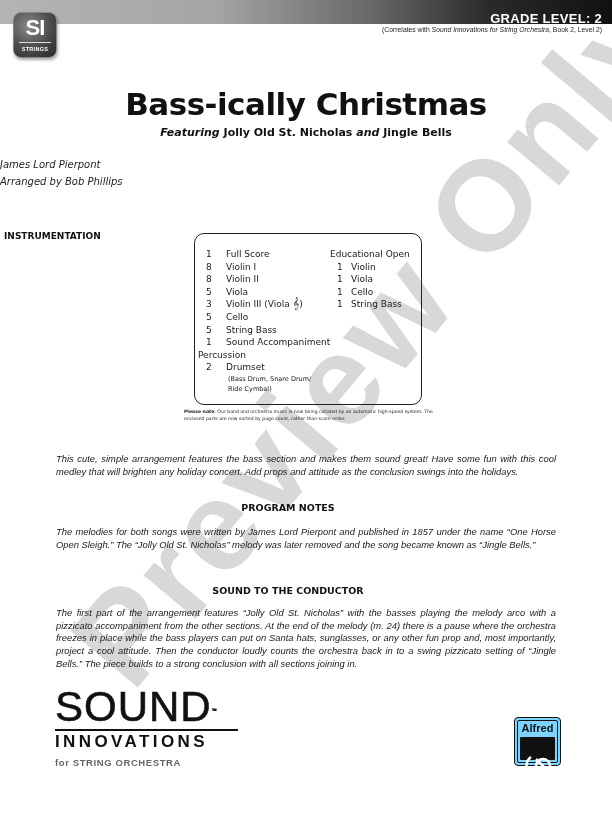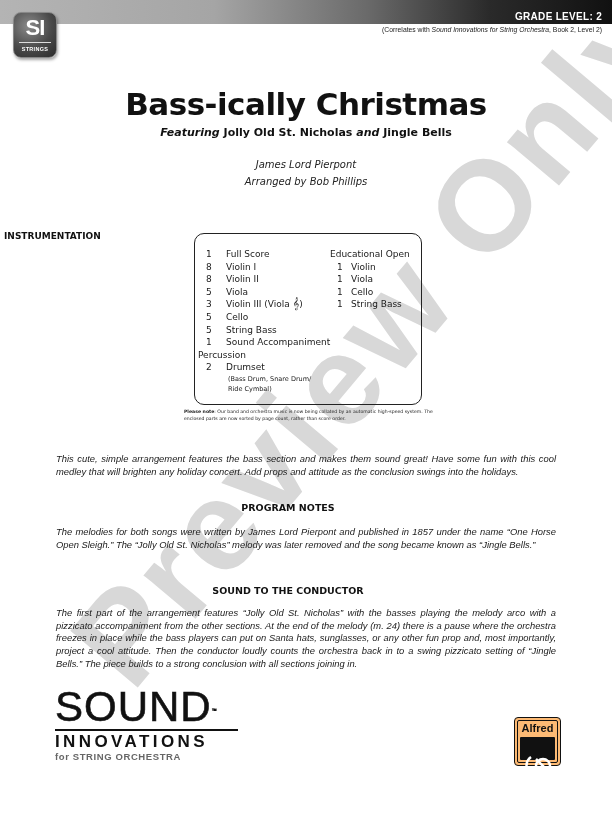--- a/index.html
+++ b/index.html
@@ -6,21 +6,21 @@
     html, body { width: 612px; height: 816px; background: #ffffff; overflow: hidden; }
     body { position: relative; font-family: "DejaVu Sans", sans-serif; color: #1a1a1a; }
 
     .top-bar {
       position: absolute; left: 0; top: 0; width: 612px; height: 24px;
       background: linear-gradient(90deg, #b4b4b4 0%, #a5a5a5 35%, #6a6a6a 60%, #2a2a2a 80%, #111 100%);
     }
     .grade-level {
       position: absolute; right: 10px; top: 11px;
       font-family: "Liberation Sans", sans-serif; font-weight: bold;
-      font-size: 10px; color: #ffffff; letter-spacing: 0.3px;
+      font-size: 13px; color: #ffffff; letter-spacing: 0.3px;
     }
     .correlates {
       position: absolute; right: 10px; top: 26px;
       font-family: "Liberation Sans", sans-serif; font-size: 6.8px; color: #222;
     }
     .correlates i { font-style: italic; }
 
     .si-logo {
       position: absolute; left: 13px; top: 12px; width: 44px; height: 46px;
       border-radius: 8px;
@@ -60,21 +60,21 @@
       font-family: "DejaVu Sans", sans-serif; font-weight: bold;
       font-size: 31px; letter-spacing: -0.5px; color: #111;
     }
     .subtitle {
       position: absolute; left: 0; width: 612px; top: 126px; text-align: center;
       font-family: "DejaVu Sans", sans-serif; font-weight: bold; font-size: 11px; color: #111;
     }
     .subtitle i { font-style: italic; }
 
     .composer, .arranger {
-      position: absolute; left: 0; width: 612px; text-align: center;
+      position: absolute; left: 0; width: 612px; text-align: left;
       font-family: "DejaVu Sans", sans-serif; font-style: italic; font-size: 10px; color: #222;
     }
     .composer { top: 159px; }
     .arranger { top: 176px; }
 
     .instr-box {
       position: absolute; left: 194px; top: 233px; width: 228px; height: 172px;
       border: 1.2px solid #222; border-radius: 10px;
     }
     .instr-heading {
@@ -127,26 +127,26 @@
       -webkit-text-stroke: 0.6px #111;
     }
     .sound-logo .tm { font-size: 5px; vertical-align: top; position: relative; top: 3px; }
     .sound-logo .rule { height: 1.5px; background: #111; margin: 2px 0 2px 0; width: 183px; }
     .sound-logo .innov {
       font-family: "Liberation Sans", sans-serif; font-weight: bold; font-size: 17px;
       letter-spacing: 3.4px; color: #111; line-height: 18px;
     }
     .sound-logo .forstr {
       font-family: "Liberation Sans", sans-serif; font-weight: bold; font-size: 9.5px;
-      letter-spacing: 0.6px; color: #666; 
+      letter-spacing: 0.6px; color: #666; margin-top: 6px;
     }
 
     .alfred-logo {
       position: absolute; left: 514px; top: 717px; width: 47px; height: 49px;
-      border: 1.5px solid #111; border-radius: 4px; background: #fdba74;
+      border: 1.5px solid #111; border-radius: 4px; background: #7dd3fc;
       padding: 2px;
     }
     .alfred-logo .inner {
       width: 100%; height: 100%; border: 1px solid #111; border-radius: 2px; position: relative;
     }
     .alfred-logo .name {
       position: absolute; left: 0; right: 0; top: 1px; text-align: center;
       font-family: "Liberation Sans", sans-serif; font-weight: bold; font-size: 11px; color: #111;
     }
     .alfred-logo .mark {

